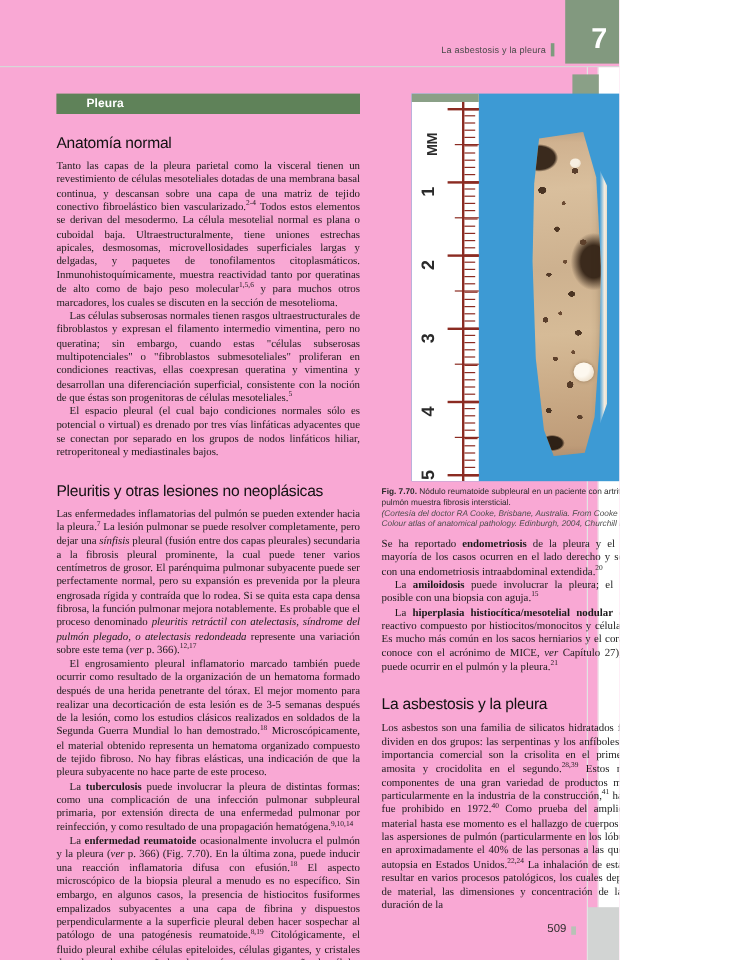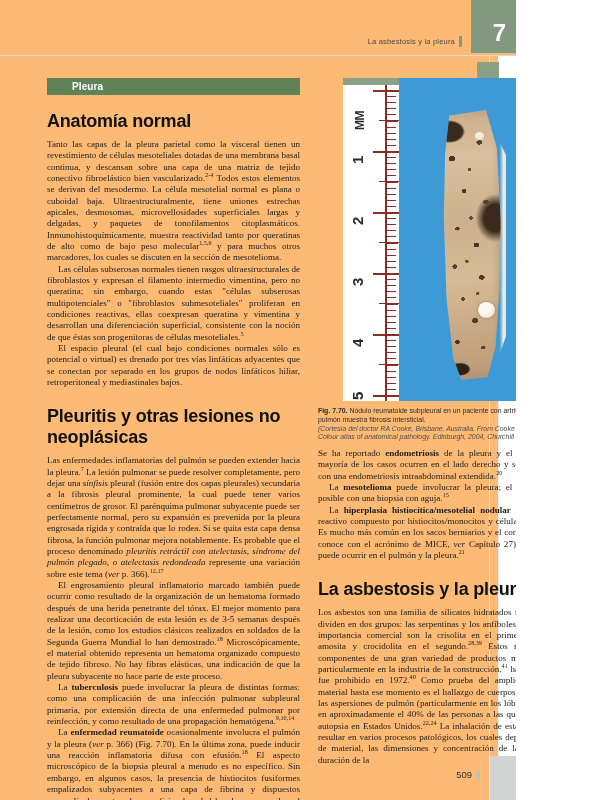--- a/index.html
+++ b/index.html
@@ -8,21 +8,21 @@
     width: 612px;
     height: 800px;
     background: #ffffff;
     font-family: "Liberation Serif", serif;
   }
 
   .page {
     position: relative;
     width: 516px;
     height: 800px;
-    background: #fdba74;
+    background: #f9a8d4;
     overflow: hidden;
   }
 
   
   .sheet-top-rule {
     position: absolute;
     left: 0;
     top: 55px;
     width: 578px;
     height: 1px;
@@ -143,22 +143,22 @@
     font-size: 10px;
     font-weight: bold;
     color: #ffffff;
     letter-spacing: 0.1px;
     padding-left: 18px;
   }
 
   
   h2.head-a {
     font-family: "Liberation Sans", sans-serif;
-    font-size: 18px;
-    font-weight: bold;
+    font-size: 13px;
+    font-weight: normal;
     color: #111111;
     line-height: 1.16;
     letter-spacing: -0.2px;
     margin: 16px 0 7px 0;
   }
   h2.head-a.spaced { margin-top: 18px; }
 
   
   p.body {
     font-family: "Liberation Serif", serif;
@@ -515,21 +515,21 @@
         <span class="cap-num">Fig. 7.70.</span>
         <span>Nódulo reumatoide subpleural en un paciente con artritis reumatoide. El pulmón muestra fibrosis intersticial.</span>
         <span class="cap-credit">(Cortesía del doctor RA Cooke, Brisbane, Australia. From Cooke RA, Stewart B. Colour atlas of anatomical pathology. Edinburgh, 2004, Churchill Livingstone)</span>
       </figcaption>
     </figure>
 
     <div class="gap-6"></div>
 
     <p class="body noindent">Se ha reportado <b>endometriosis</b> de la pleura y el diafragma. La mayoría de los casos ocurren en el lado derecho y se han asociado con una endometriosis intraabdominal extendida.<sup>20</sup></p>
 
-    <p class="body">La <b>mesotelioma</b> puede involucrar la pleura; el diagnóstico es posible con una biopsia con aguja.<sup>15</sup></p>
+    <p class="body">La <b>amiloidosis</b> puede involucrar la pleura; el diagnóstico es posible con una biopsia con aguja.<sup>15</sup></p>
 
 
     <p class="body">La <b>hiperplasia histiocítica/mesotelial nodular</b> es un proceso reactivo compuesto por histiocitos/monocitos y células mesoteliales. Es mucho más común en los sacos herniarios y el corazón (donde se conoce con el acrónimo de MICE, <i>ver</i> Capítulo 27), pero también puede ocurrir en el pulmón y la pleura.<sup>21</sup></p>
 
     <h2 class="head-a spaced">La asbestosis y la pleura</h2>
 
     <p class="body noindent">Los asbestos son una familia de silicatos hidratados fibrosos que se dividen en dos grupos: las serpentinas y los anfíboles.<sup>20</sup> Aquellos de importancia comercial son la crisolita en el primer grupo, y la amosita y crocidolita en el segundo.<sup>28,39</sup> Estos minerales eran componentes de una gran variedad de productos manufacturados, particularmente en la industria de la construcción,<sup>41</sup> hasta que su uso fue prohibido en 1972.<sup>40</sup> Como prueba del amplio uso de este material hasta ese momento es el hallazgo de cuerpos de asbestos en las aspersiones de pulmón (particularmente en los lóbulos inferiores) en aproximadamente el 40% de las personas a las que se les realizó autopsia en Estados Unidos.<sup>22,24</sup> La inhalación de estas fibras puede resultar en varios procesos patológicos, los cuales dependen del tipo de material, las dimensiones y concentración de las fibras, y la duración de la</p>
 
   </div>
 

